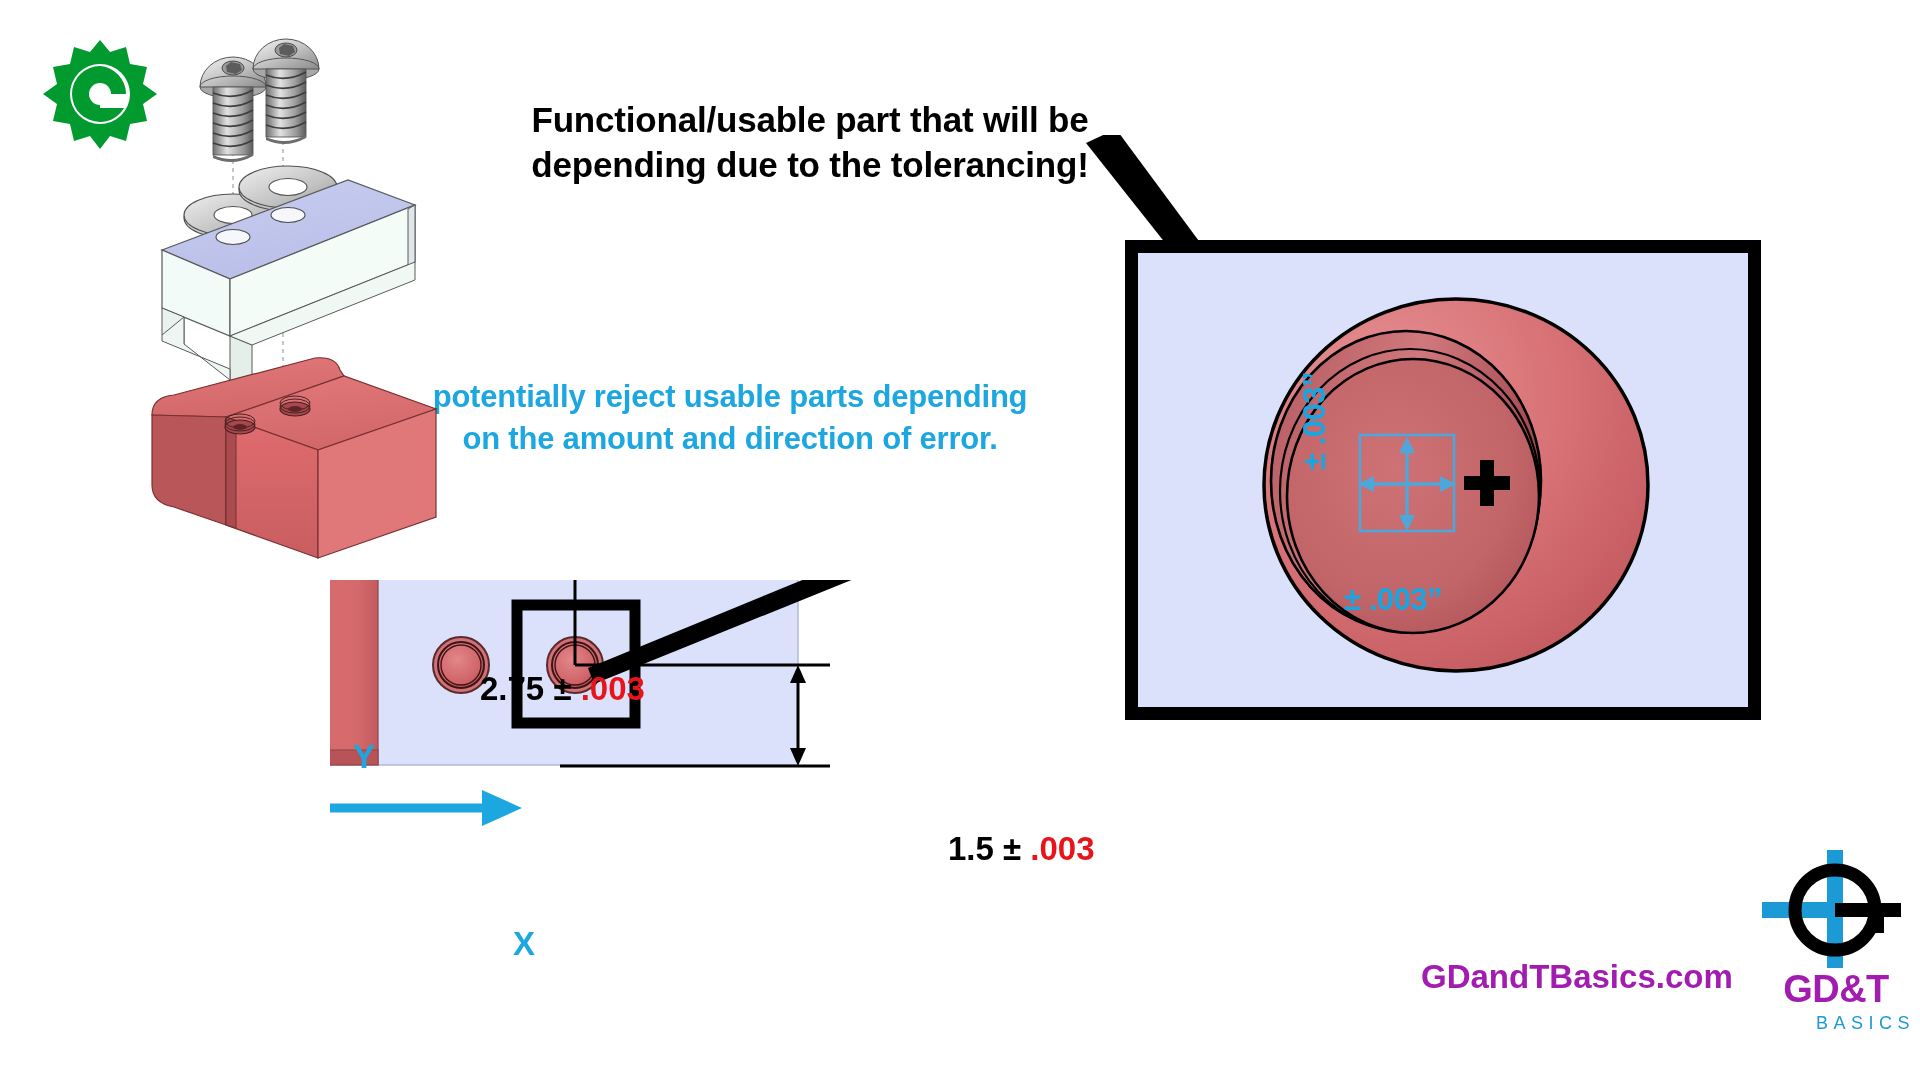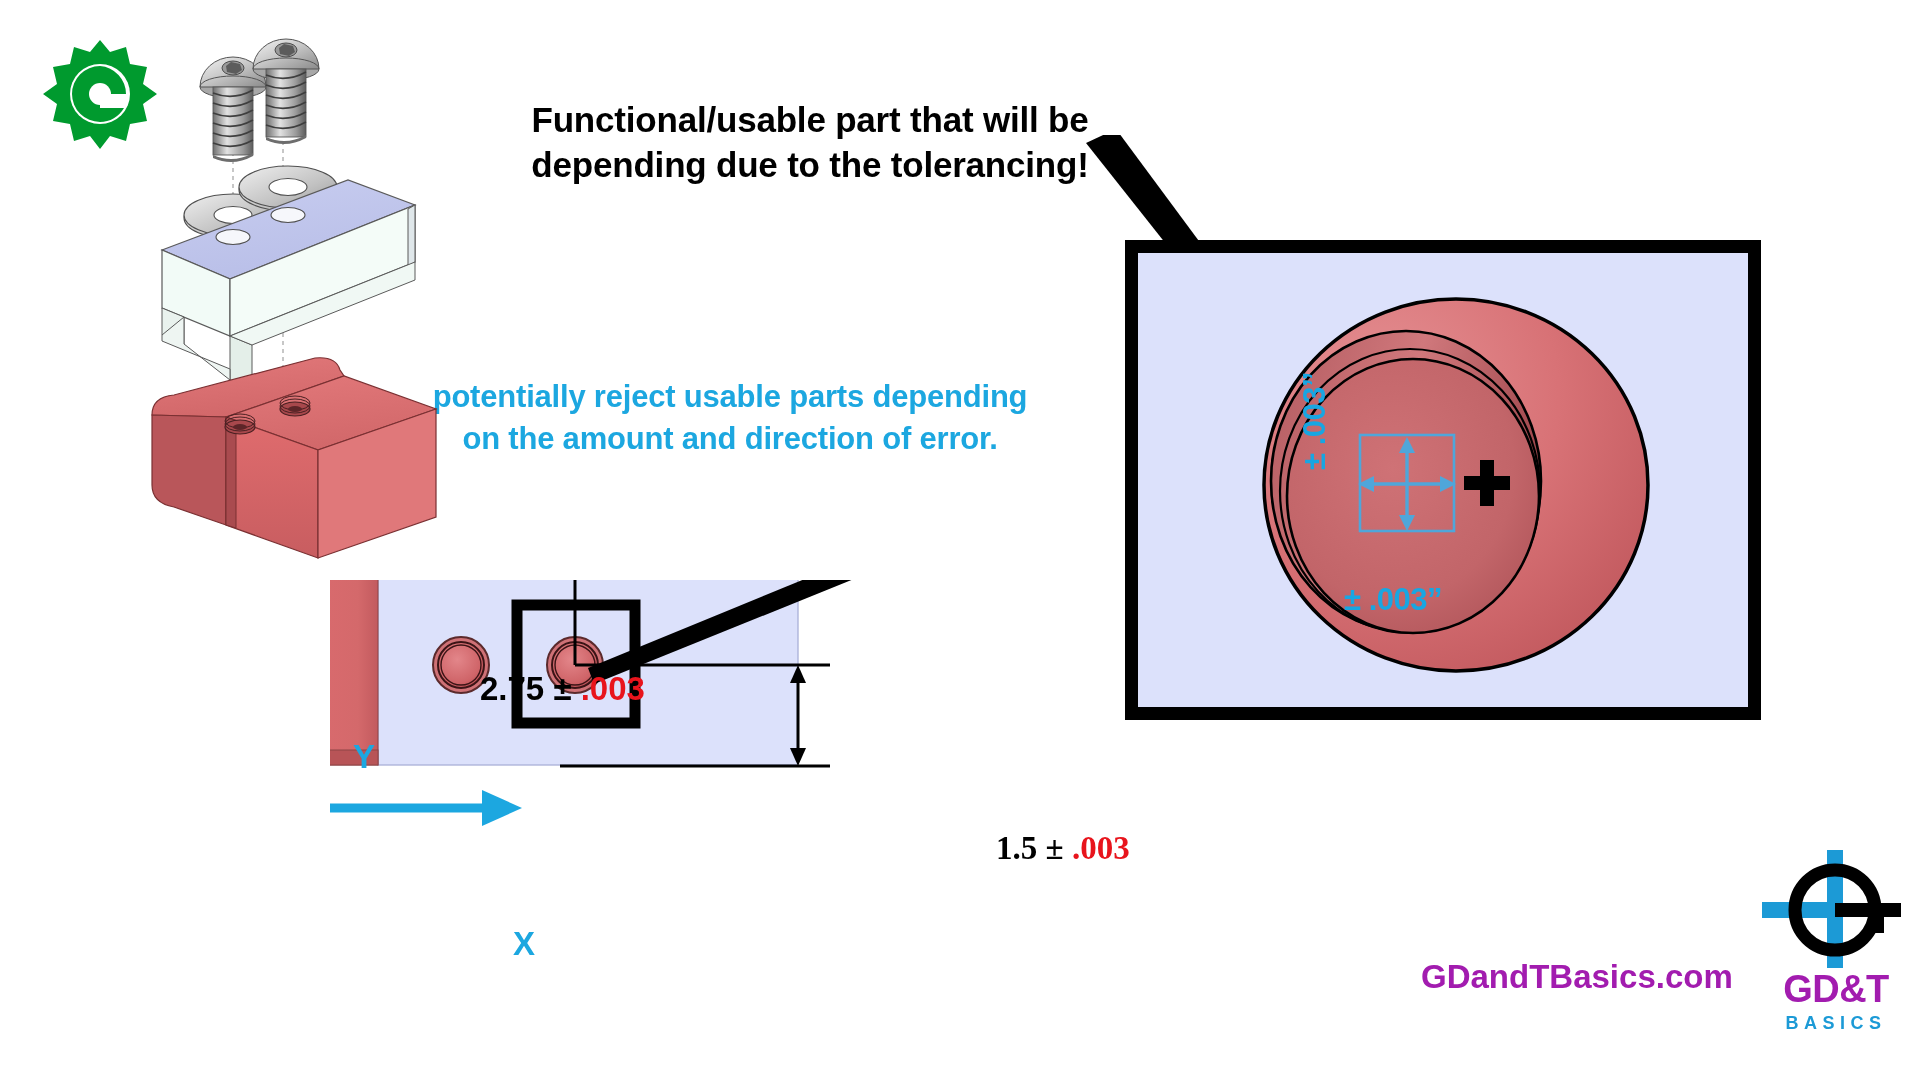--- a/index.html
+++ b/index.html
@@ -54,21 +54,21 @@
 
   
   .dimlabel {
     font-size: 33px;
     font-weight: bold;
     color: #000000;
     white-space: nowrap;
   }
   .dimlabel .tol { color: #E8141C; }
   #dim-h-label { left: 480px; top: 638px; margin-top: 32px; }
-  #dim-v-label { left: 996px; top: 830px; font-family: Liberation Serif, serif; }
+  #dim-v-label { left: 948px; top: 830px; }
 
   
   .axislabel {
     font-size: 33px;
     font-weight: bold;
     color: #1CA7E0;
   }
   #axis-y-label { left: 353px; top: 738px; }
   #axis-x-label { left: 513px; top: 925px; }
 
@@ -112,23 +112,23 @@
   #brand-word {
     left: 1760px; top: 968px; width: 152px;
     text-align: center;
     font-size: 38px;
     font-weight: bold;
     color: #a21caf;
     letter-spacing: -0.5px;
   }
   #brand-sub {
     left: 1757px; top: 1013px; width: 158px;
-    text-align: center;
+    text-align: right;
     font-size: 18px;
-    font-weight: bold;
+    font-weight: normal;
     color: #1C9AD6;
     letter-spacing: 5.5px;
   }
 </style>
 </head>
 <body>
 
 <div id="stage">
 
   <div class="abs" id="gear-logo">

